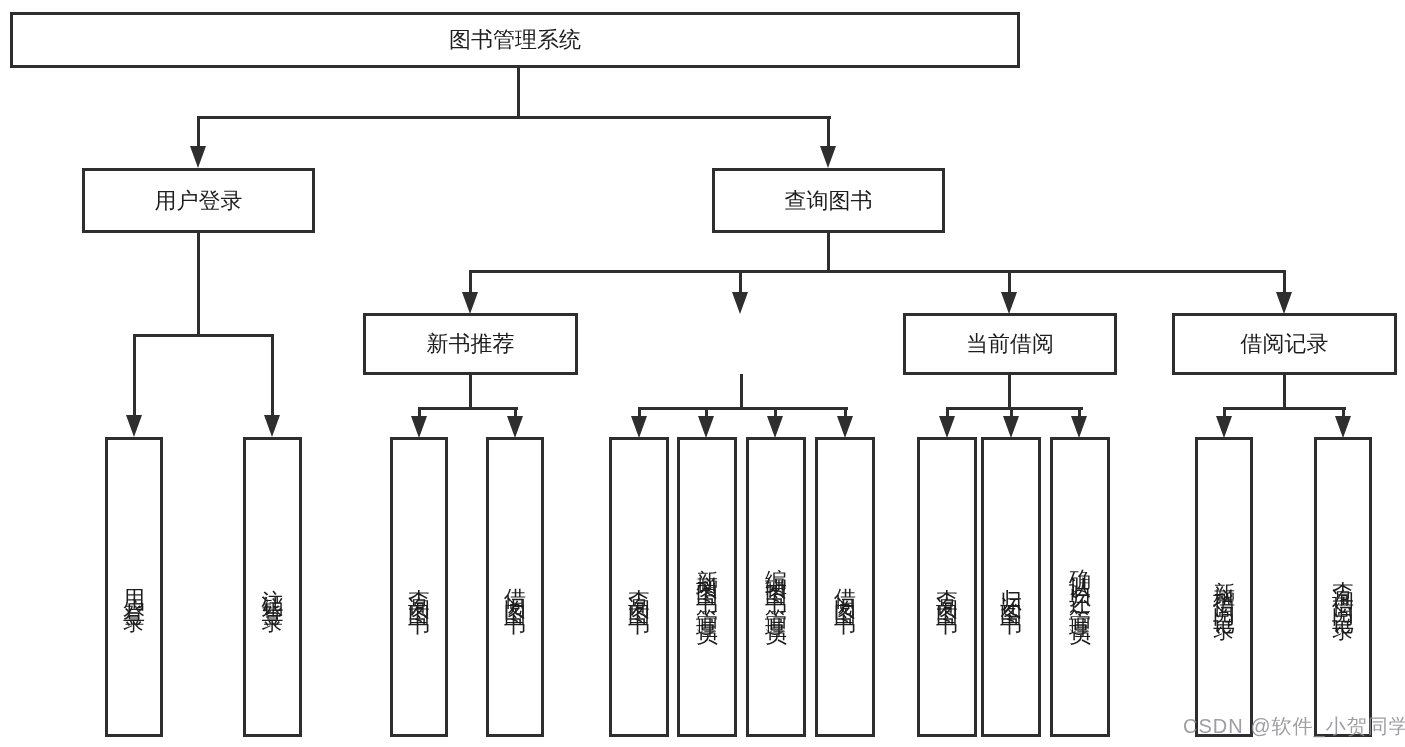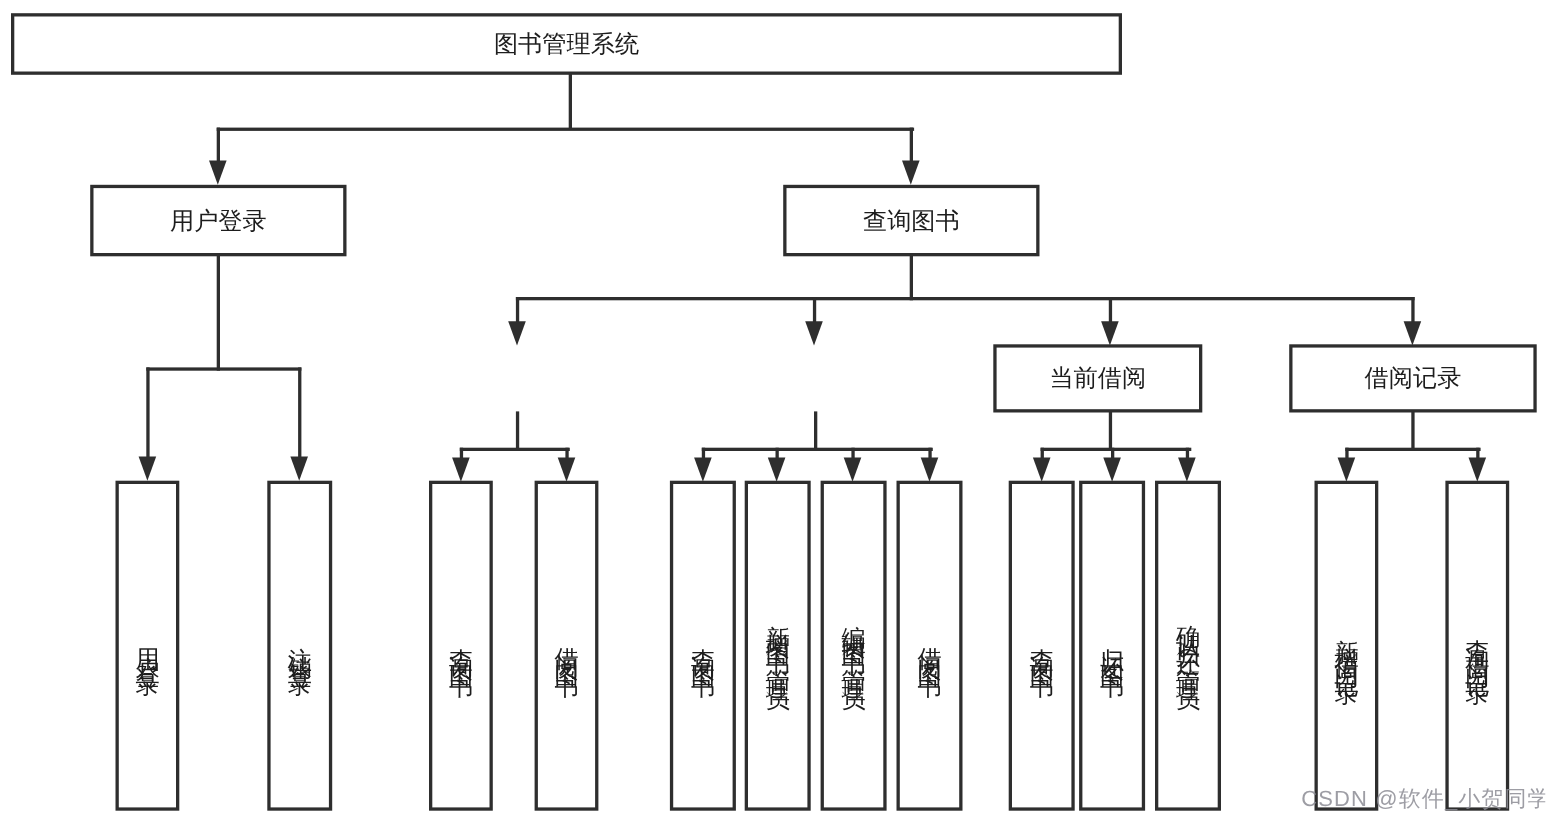--- a/index.html
+++ b/index.html
@@ -62,23 +62,26 @@
   </div>
 
   <div class="box" style="left:82px; top:168px; width:233px; height:65px;">
     <span>用户登录</span>
   </div>
 
   <div class="box" style="left:712px; top:168px; width:233px; height:65px;">
     <span>查询图书</span>
   </div>
 
+  <div class="box" style="left:363px; top:313px; width:215px; height:62px;">
+    <span>新书推荐</span>
+  </div>
 
 
-  <div class="box" style="left:903px; top:313px; width:190px; height:62px;">
+  <div class="box" style="left:903px; top:313px; width:214px; height:62px;">
     <span>当前借阅</span>
   </div>
 
   <div class="box" style="left:1172px; top:313px; width:225px; height:62px;">
     <span>借阅记录</span>
   </div>
 
   <div class="box leaf" style="left:105px; top:437px; width:58px; height:300px;">
     <span class="vert">用户登录</span>
   </div>

